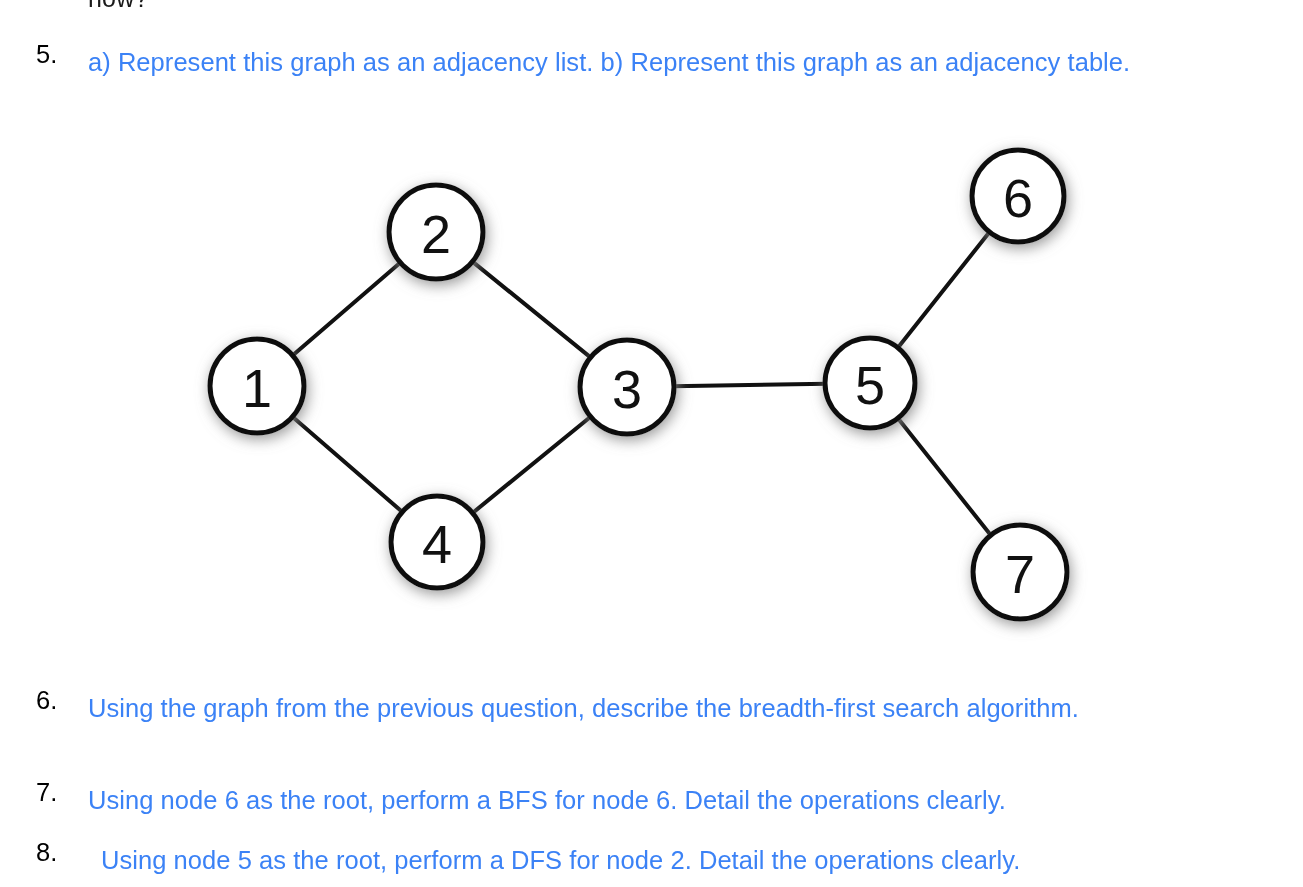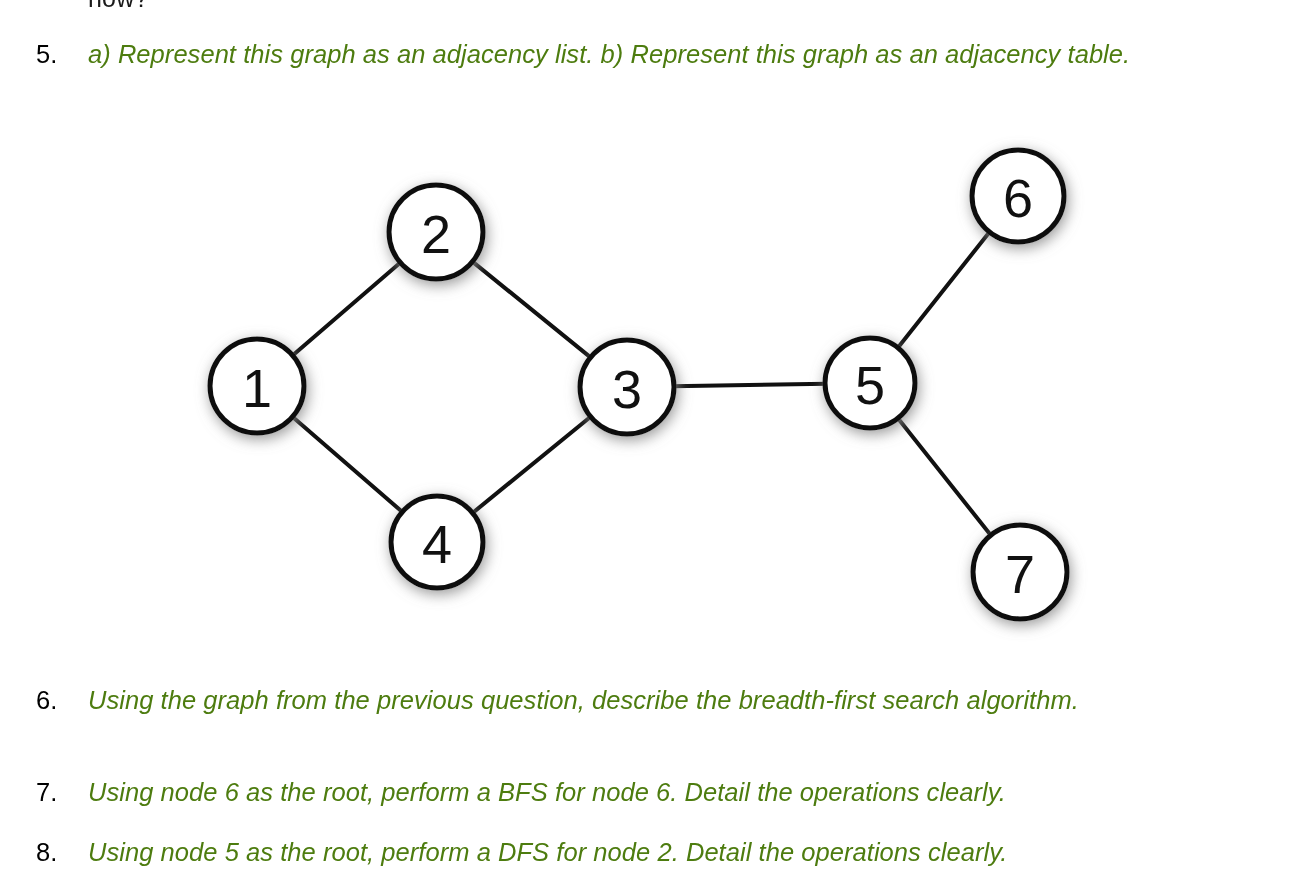--- a/index.html
+++ b/index.html
@@ -46,36 +46,35 @@
     top: 0;
     width: 44px;
     text-align: left;
     font-size: 25.5px;
     line-height: 33px;
     color: #000;
   }
   .qbody {
     position: absolute;
     left: 88px;
-    top: 0;
+    top: 8px;
     font-size: 25.5px;
     line-height: 33px;
-    color: #4d7c0f;
+    color: #3b82f6;
     letter-spacing: 0.05px;
-    font-style: italic;
   }
 
   #q5 { top: 38px; }
   #q5 .qbody { width: 1208px; }
   #q6 { top: 684px; }
   #q6 .qbody { width: 1000px; }
   #q7 { top: 776px; }
   #q7 .qbody { width: 1190px; white-space: nowrap; }
   #q8 { top: 836px; }
-  #q8 .qbody { width: 1190px; white-space: nowrap; }
+  #q8 .qbody { width: 1190px; white-space: nowrap; margin-left: 13px; }
 
   
   .figure {
     position: absolute;
     left: 0;
     top: 118px;
     width: 1303px;
     height: 540px;
   }
   .figure svg { display: block; }

